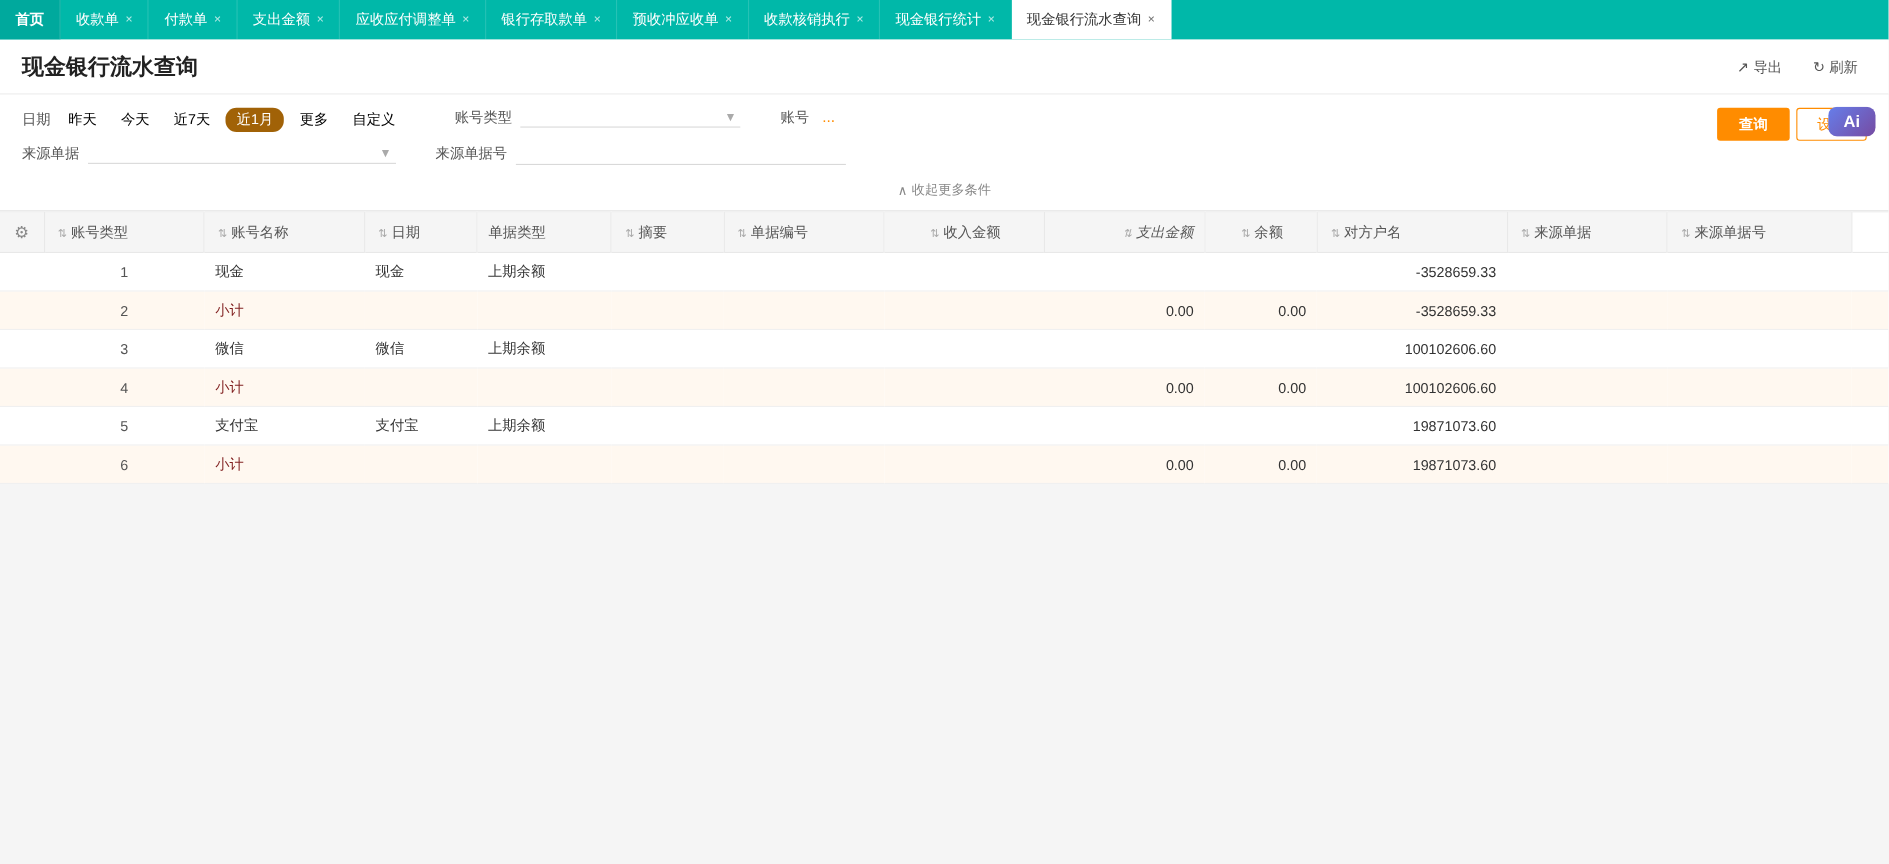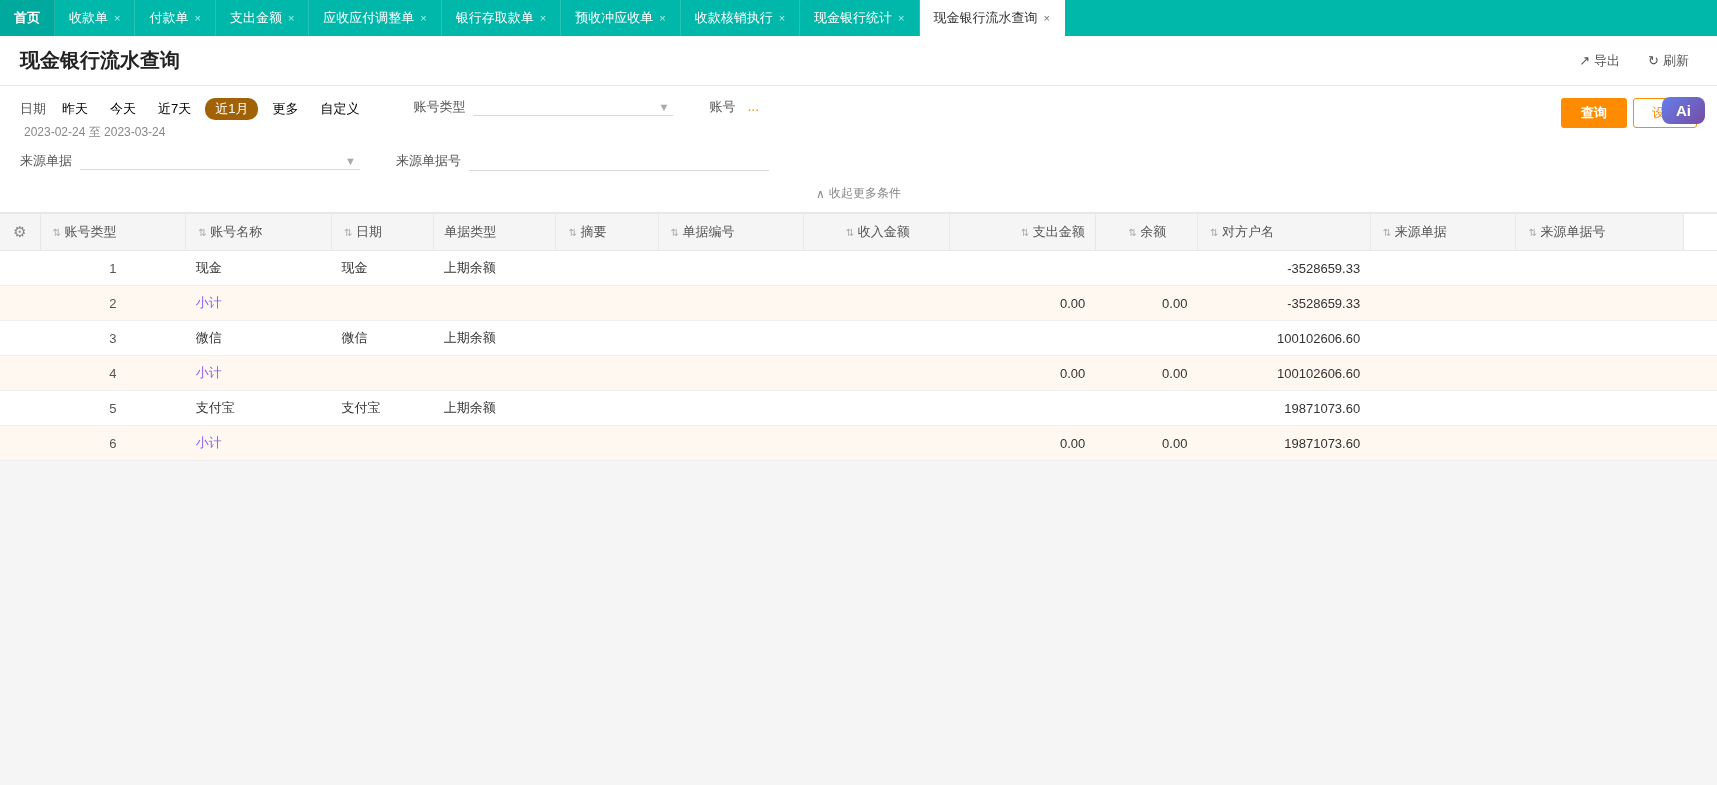--- a/index.html
+++ b/index.html
@@ -226,21 +226,21 @@
       white-space: nowrap;
     }
     tbody td.num-col {
       color: #555;
       text-align: center;
     }
     tbody td.amount-col {
       text-align: right;
     }
     tbody td.orange {
-      color: #8b5cf6;
+      color: #7f1d1d;
       font-family: Liberation Serif, serif;
     }
     .settings-icon {
       color: #888;
       font-size: 15px;
       cursor: pointer;
     }
 
     
     .ai-badge {
@@ -326,23 +326,20 @@
           <div style="display:flex; align-items:center; gap:8px;">
             <span class="filter-label">日期</span>
             <div class="date-options">
               <span class="date-opt">昨天</span>
               <span class="date-opt">今天</span>
               <span class="date-opt">近7天</span>
               <span class="date-opt active">近1月</span>
               <span class="date-opt">更多</span>
               <span class="date-opt">自定义</span>
             </div>
-          </div>
-          <div>
-            <span class="date-range">2023-02-24 至 2023-03-24</span>
           </div>
         </div>
 
         <div style="display:flex; align-items:center; gap:8px; margin-left:30px;">
           <span class="filter-label">账号类型</span>
           <div class="filter-select" style="min-width:200px;">
             <span class="filter-select-label"></span>
             <span style="color:#aaa; font-size:11px;">▼</span>
           </div>
         </div>
@@ -407,21 +404,21 @@
           <span>摘要</span>
         </th>
         <th>
           <span class="sort-icon">⇅</span>
           <span>单据编号</span>
         </th>
         <th style="text-align:center;">
           <span class="sort-icon">⇅</span>
           <span>收入金额</span>
         </th>
-        <th style="text-align:right;">
+        <th style="text-align:right;font-style:italic;">
           <span class="sort-icon">⇅</span>
           <span>支出金额</span>
         </th>
         <th style="text-align:center;">
           <span class="sort-icon">⇅</span>
           <span>余额</span>
         </th>
         <th>
           <span class="sort-icon">⇅</span>
           <span>对方户名</span>

